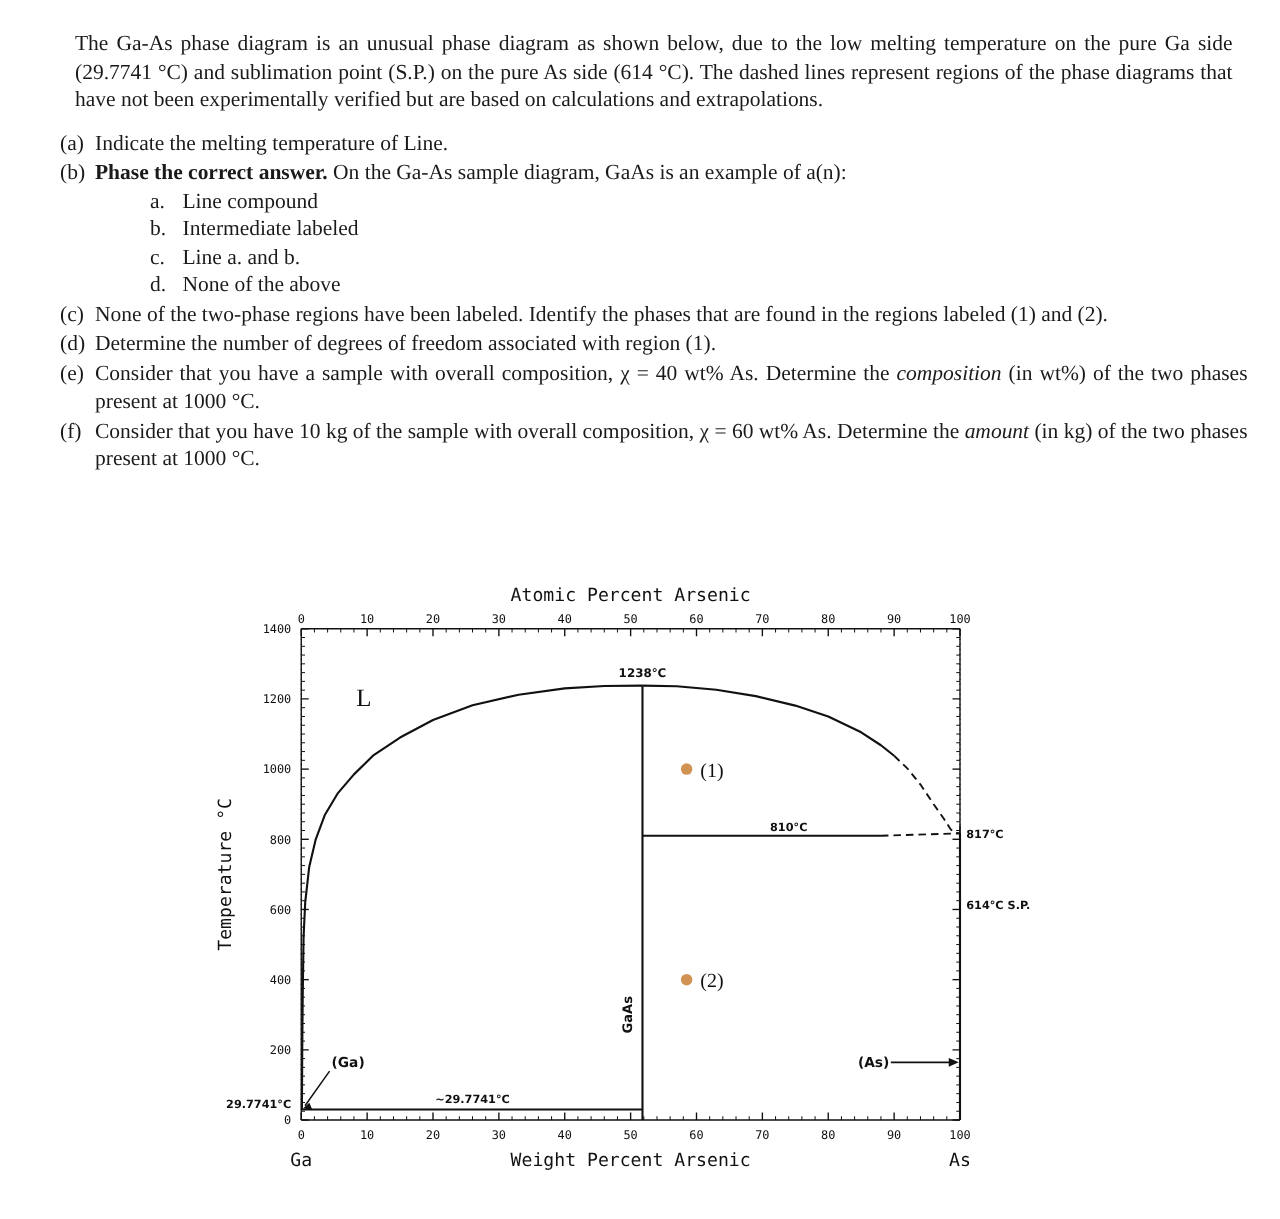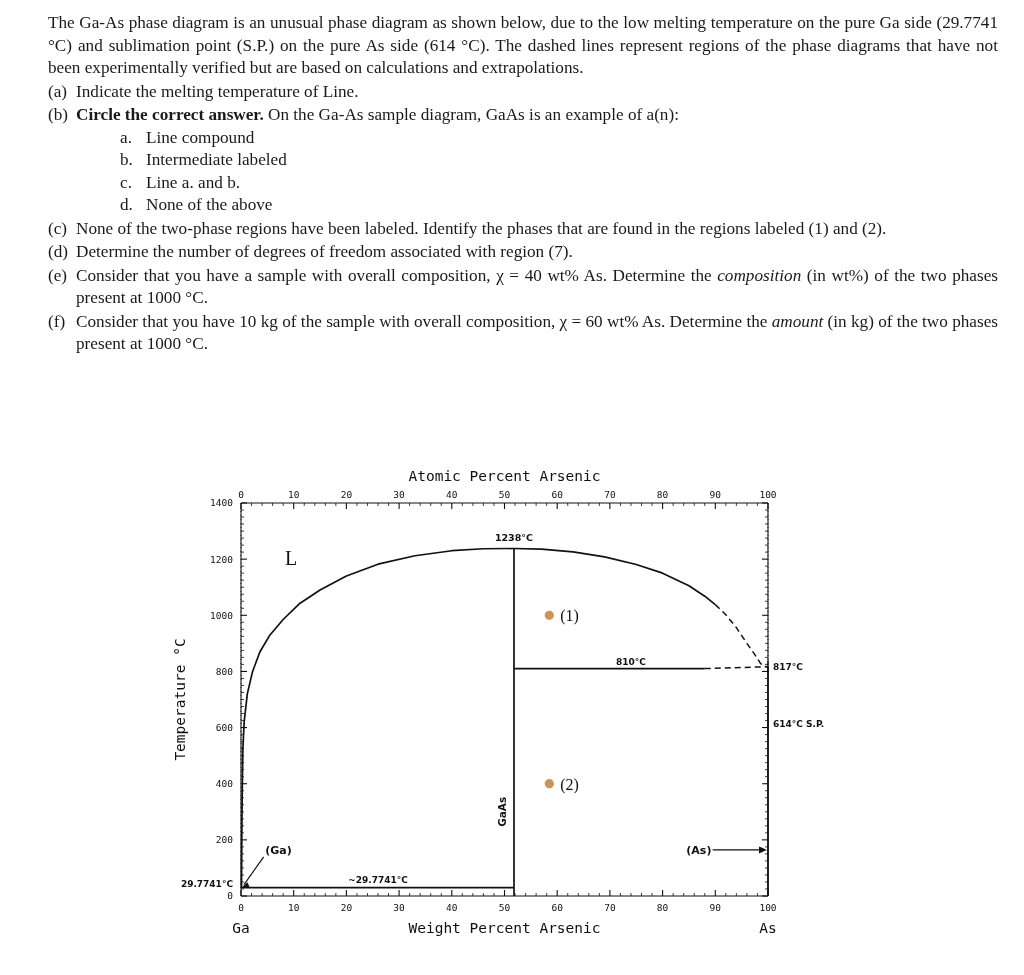--- a/index.html
+++ b/index.html
@@ -24,21 +24,21 @@
     width: 950px;
     font-size: 17.2px;
     line-height: 1.31;
   }
   .prob-title {
     font-weight: bold;
     font-style: italic;
     margin-bottom: 1px;
   }
   .prob-title .pts { font-weight: bold; font-style: italic; }
-  .para { text-align: justify; text-justify: inter-word; margin: 0; }
+  .para { text-align: justify; text-justify: inter-word; margin: 12px; }
 
   .qitem {
     display: flex;
     align-items: flex-start;
     margin-top: 1px;
   }
   .qlabel {
     width: 28px;
     flex: 0 0 28px;
   }
@@ -75,21 +75,21 @@
 
   <p class="para">The Ga-As phase diagram is an unusual phase diagram as shown below, due to the low melting temperature on the pure Ga side (29.7741 °C) and sublimation point (S.P.) on the pure As side (614 °C). The dashed lines represent regions of the phase diagrams that have not been experimentally verified but are based on calculations and extrapolations.</p>
 
   <div class="qitem">
     <span class="qlabel">(a)</span>
     <span class="qbody nojust">Indicate the melting temperature of Line.</span>
   </div>
 
   <div class="qitem">
     <span class="qlabel">(b)</span>
-    <span class="qbody nojust"><b class="strong">Circle the correct answer.</b><span> On the Ga-As sample diagram, GaAs is an example of a(n):</span></span>
+    <span class="qbody nojust"><b class="strong">Phase the correct answer.</b><span> On the Ga-As sample diagram, GaAs is an example of a(n):</span></span>
   </div>
 
   <div class="sublist">
     <div class="subitem">
       <span class="sublabel">a.</span>
       <span>Line compound</span>
     </div>
     <div class="subitem">
       <span class="sublabel">b.</span>
       <span>Intermediate labeled</span>
@@ -104,21 +104,21 @@
     </div>
   </div>
 
   <div class="qitem">
     <span class="qlabel">(c)</span>
     <span class="qbody">None of the two-phase regions have been labeled. Identify the phases that are found in the regions labeled (1) and (2).</span>
   </div>
 
   <div class="qitem">
     <span class="qlabel">(d)</span>
-    <span class="qbody nojust">Determine the number of degrees of freedom associated with region (7).</span>
+    <span class="qbody nojust">Determine the number of degrees of freedom associated with region (1).</span>
   </div>
 
   <div class="qitem">
     <span class="qlabel">(e)</span>
     <span class="qbody"><span>Consider that you have a sample with overall composition, χ = 40 wt% As. Determine the </span><i class="em">composition</i><span> (in wt%) of the two phases present at 1000 °C.</span></span>
   </div>
 
   <div class="qitem">
     <span class="qlabel">(f)</span>
     <span class="qbody"><span>Consider that you have 10 kg of the sample with overall composition, χ = 60 wt% As. Determine the </span><i class="em">amount</i><span> (in kg) of the two phases present at 1000 °C.</span></span>

